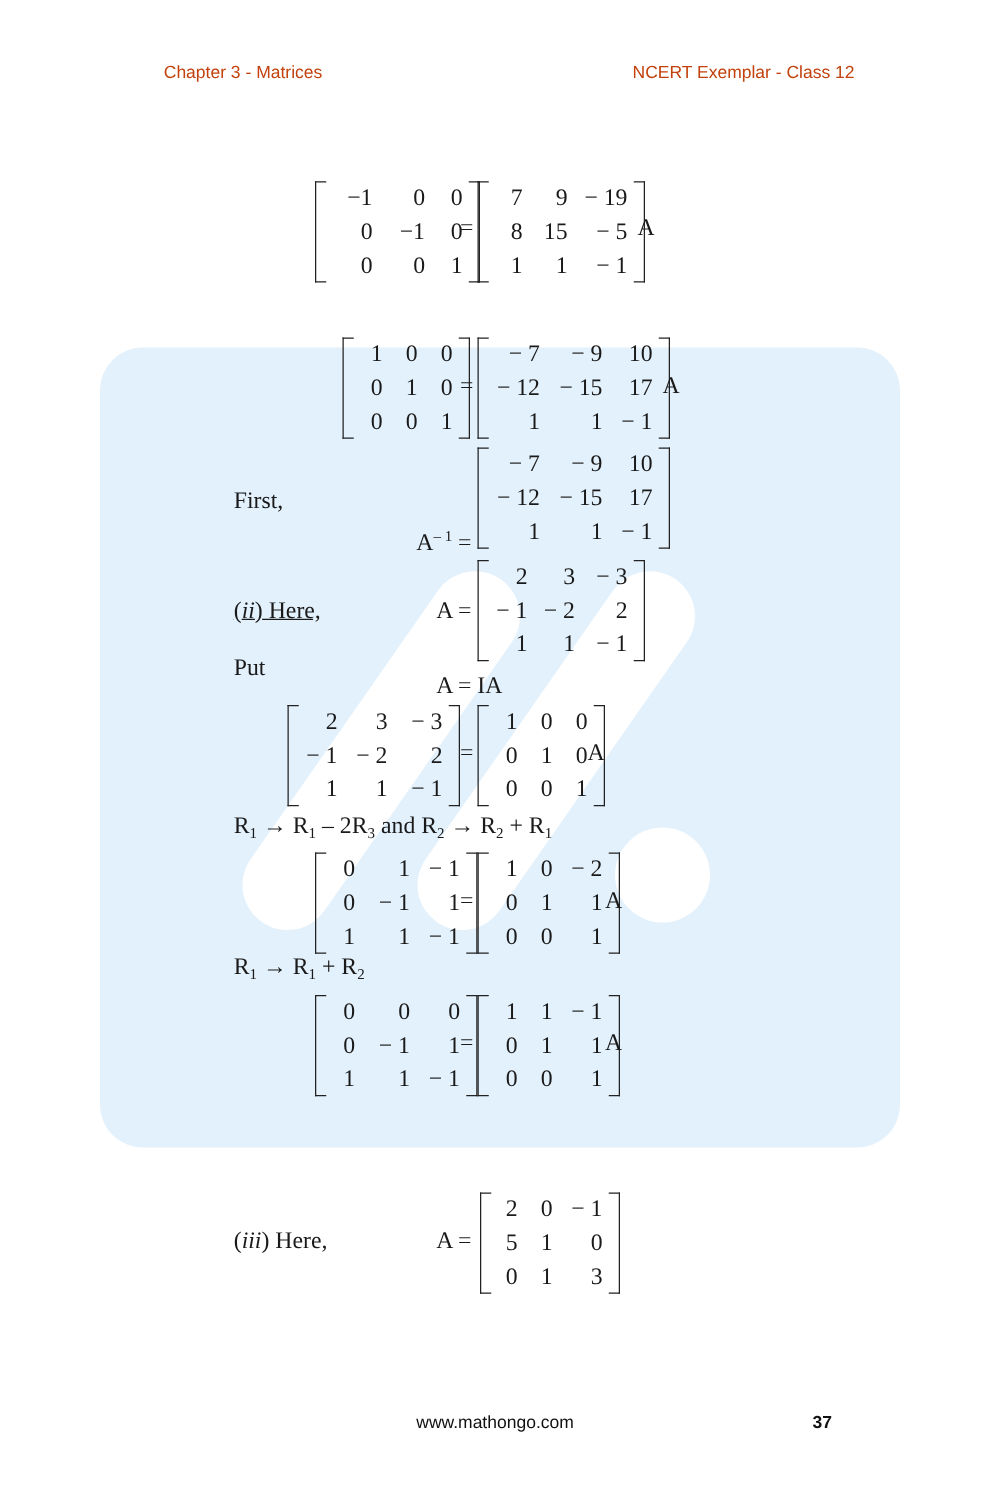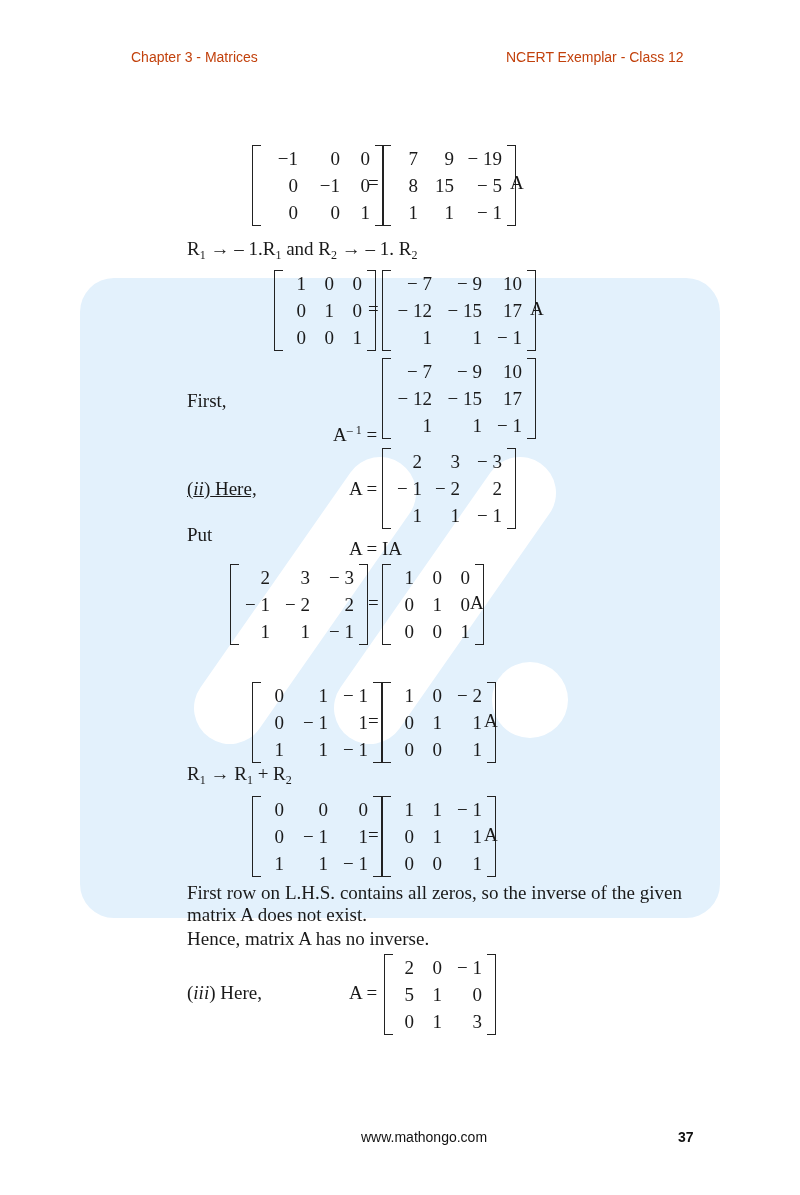--- a/index.html
+++ b/index.html
@@ -1,18 +1,18 @@
 <!DOCTYPE html>
 <html><head>
 <meta charset="utf-8">
 <style>
   html, body { margin:0; padding:0; background:#ffffff; }
   body { width:800px; height:1195px; position:relative; overflow:hidden; }
   .hdr { position:absolute; top:49px; font-family:"Liberation Sans", sans-serif; font-size:14px; color:#c2410c; }
-  .ftr { position:absolute; top:1129px; font-family:"Liberation Sans", sans-serif; font-size:14px; color:#111;margin-left:28px; }
+  .ftr { position:absolute; top:1129px; font-family:"Liberation Sans", sans-serif; font-size:14px; color:#111; }
   .wm { position:absolute; left:80px; top:278px; width:640px; height:640px; background:#e3f1fc; border-radius:34px; overflow:hidden; z-index:0; }
   .wm svg { position:absolute; left:0; top:0; }
   .content { position:absolute; left:0; top:0; width:800px; height:1195px; z-index:1;
              font-family:"Liberation Serif", serif; font-size:19px; color:#1a1a1a; }
   .line { position:absolute; white-space:nowrap; }
   sub { font-size:12px; vertical-align:-4px; line-height:0; }
   sup { font-size:12px; vertical-align:7px; line-height:0; }
   .it { font-style:italic; }
   .mtx { position:absolute; display:grid; align-items:center; }
   .mtx .cell { text-align:right; height:27px; line-height:27px; padding:0 4px; }
@@ -60,23 +60,20 @@
       <div class="cell">15</div>
       <div class="cell">− 5</div>
       <div class="cell">1</div>
       <div class="cell">1</div>
       <div class="cell">− 1</div>
       <span class="br l"></span>
       <span class="br r"></span>
     </div>
   <div class="lbl" style="left:510px;top:172px;">A</div>
 
-  <div class="line" style="left:187px;top:238px;">
-    R<sub>1</sub> → – 1.R<sub>1</sub> <span>and</span> R<sub>2</sub> → – 1. R<sub>2</sub>
-  </div>
   <div class="mtx" style="left:284px;top:270px;grid-template-columns:26px 28px 28px;">
       <div class="cell">1</div>
       <div class="cell">0</div>
       <div class="cell">0</div>
       <div class="cell">0</div>
       <div class="cell">1</div>
       <div class="cell">0</div>
       <div class="cell">0</div>
       <div class="cell">0</div>
       <div class="cell">1</div>
@@ -160,20 +157,23 @@
       <div class="cell">1</div>
       <div class="cell">0</div>
       <div class="cell">0</div>
       <div class="cell">0</div>
       <div class="cell">1</div>
       <span class="br l"></span>
       <span class="br r"></span>
     </div>
   <div class="lbl" style="left:470px;top:592px;">A</div>
 
+  <div class="line" style="left:187px;top:650px;">
+    R<sub>1</sub> → R<sub>1</sub> – 2R<sub>3</sub> <span>and</span> R<sub>2</sub> → R<sub>2</sub> + R<sub>1</sub>
+  </div>
   <div class="mtx" style="left:262px;top:682px;grid-template-columns:26px 44px 40px;">
       <div class="cell">0</div>
       <div class="cell">1</div>
       <div class="cell">− 1</div>
       <div class="cell">0</div>
       <div class="cell">− 1</div>
       <div class="cell">1</div>
       <div class="cell">1</div>
       <div class="cell">1</div>
       <div class="cell">− 1</div>
@@ -221,22 +221,20 @@
       <div class="cell">1</div>
       <div class="cell">1</div>
       <div class="cell">0</div>
       <div class="cell">0</div>
       <div class="cell">1</div>
       <span class="br l"></span>
       <span class="br r"></span>
     </div>
   <div class="lbl" style="left:484px;top:824px;">A</div>
 
-  <div class="para" style="top:882px;">First row on L.H.S. contains all zeros, so the inverse of the given matrix A does not exist.</div>
-  <div class="line" style="left:187px;top:928px;">Hence, matrix A has no inverse.</div>
 
   <div class="lbl" style="left:187px;top:982px;">
     (<span class="it">iii</span>)<span> Here,</span>
   </div>
   <div class="lbl" style="left:349px;top:982px;">A =</div>
   <div class="mtx" style="left:394px;top:954px;grid-template-columns:24px 28px 40px;">
       <div class="cell">2</div>
       <div class="cell">0</div>
       <div class="cell">− 1</div>
       <div class="cell">5</div>

